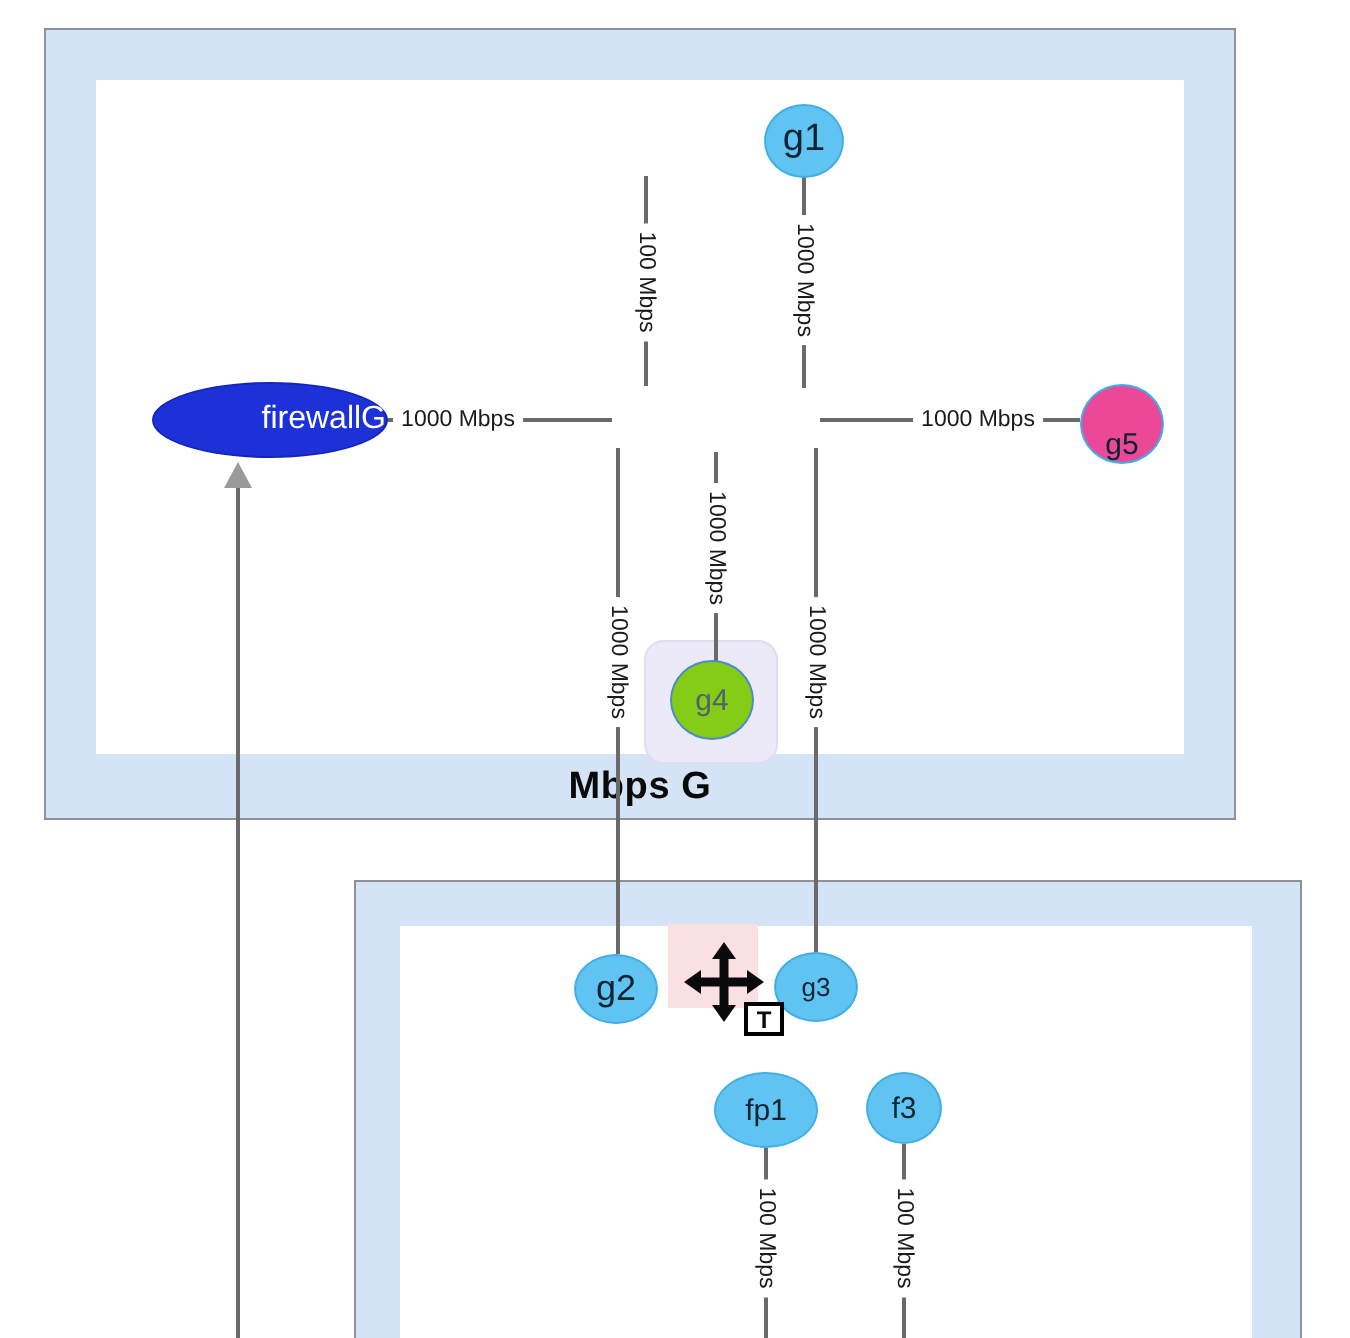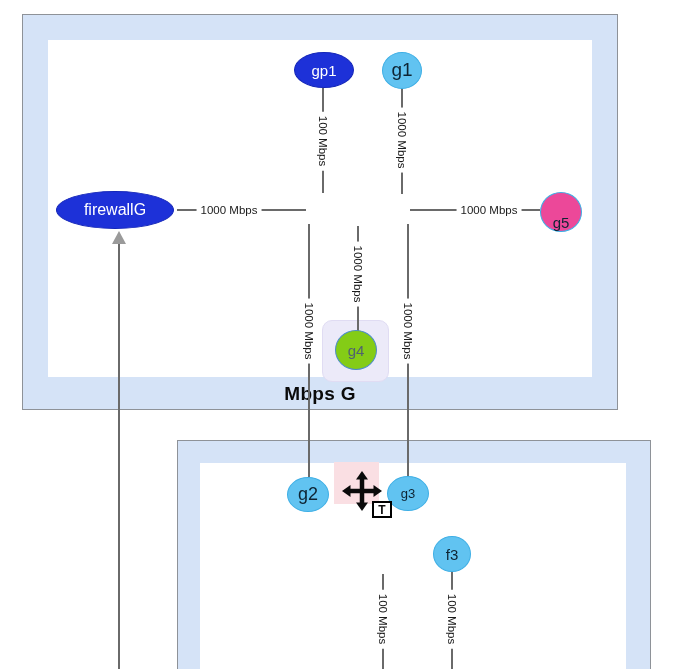--- a/index.html
+++ b/index.html
@@ -42,40 +42,40 @@
     <div class="link-line" style="left: 308.25px; top: 224px; width: 1.5px; height: 253px; background: rgb(106, 106, 106);"></div>
     <div class="link-label v" style="left: 309px; top: 331px; color: rgb(26, 26, 26);">1000 Mbps</div>
     <div class="link-line" style="left: 407.25px; top: 224px; width: 1.5px; height: 252px; background: rgb(106, 106, 106);"></div>
     <div class="link-label v" style="left: 408px; top: 331px; color: rgb(26, 26, 26);">1000 Mbps</div>
     <div class="link-line" style="left: 382.25px; top: 574px; width: 1.5px; height: 95px; background: rgb(106, 106, 106);"></div>
     <div class="link-label v" style="left: 383px; top: 619px; color: rgb(26, 26, 26);">100 Mbps</div>
     <div class="link-line" style="left: 451.25px; top: 572px; width: 1.5px; height: 97px; background: rgb(106, 106, 106);"></div>
     <div class="link-label v" style="left: 452px; top: 619px; color: rgb(26, 26, 26);">100 Mbps</div>
     <div class="link-line" style="left: 118.25px; top: 243px; width: 1.5px; height: 426px; background: rgb(106, 106, 106);"></div>
     <div class="arrowhead" style="left: 112px; top: 231px; border-left: 7px solid transparent; border-right: 7px solid transparent; border-bottom: 13px solid rgb(154, 154, 154);"></div>
-    <div class="node" style="left: 294px; top: 52px; width: 60px; height: 36px; background: rgb(29, 49, 216); border: 1px solid rgb(20, 38, 184);">
-      <span style="color: rgb(255, 255, 255); font-size: 15px;">gp1</span>
-    </div>
     <div class="node" style="left: 382px; top: 51.5px; width: 40px; height: 37px; background: rgb(97, 195, 241); border: 1px solid rgb(63, 175, 229);">
       <span style="color: rgb(14, 36, 51); font-size: 19px;">g1</span>
     </div>
-    <div class="node" style="left: 56px; top: 191px; width: 118px; height: 38px; background: rgb(29, 49, 216); border: 1px solid rgb(20, 38, 184);">
+    <div class="node" style="left: 76px; top: 191px; width: 118px; height: 38px; background: rgb(29, 49, 216); border: 1px solid rgb(20, 38, 184); justify-content: flex-end;">
       <span style="color: rgb(255, 255, 255); font-size: 16px;">firewallG</span>
     </div>
     <div class="node" style="left: 540px; top: 192px; width: 42px; height: 40px; background: #ec4899; border: 1px solid rgb(63, 175, 229); align-items: flex-end;">
       <span style="color: rgb(14, 36, 51); font-size: 15px;">g5</span>
     </div>
     <div class="node" style="left: 335px; top: 330px; width: 42px; height: 40px; background: #84cc16; border: 1px solid rgb(77, 140, 200);">
       <span style="color: rgb(81, 98, 111); font-size: 15px;">g4</span>
     </div>
     <div class="node" style="left: 287px; top: 476.5px; width: 42px; height: 35px; background: rgb(97, 195, 241); border: 1px solid rgb(63, 175, 229);">
       <span style="color: rgb(14, 36, 51); font-size: 18px;">g2</span>
     </div>
     <div class="node" style="left: 387px; top: 475.5px; width: 42px; height: 35px; background: rgb(97, 195, 241); border: 1px solid rgb(63, 175, 229);">
       <span style="color: rgb(14, 36, 51); font-size: 13px;">g3</span>
+    </div>
+    <div class="node" style="left: 357px; top: 536px; width: 52px; height: 38px; background: rgb(97, 195, 241); border: 1px solid rgb(63, 175, 229);">
+      <span style="color: rgb(14, 36, 51); font-size: 15px;">fp1</span>
     </div>
     <div class="node" style="left: 433px; top: 536px; width: 38px; height: 36px; background: rgb(97, 195, 241); border: 1px solid rgb(63, 175, 229); text-align: right;">
       <span style="color: rgb(14, 36, 51); font-size: 15px;">f3</span>
     </div>
     <div class="cursor" style="left: 342px; top: 471px; width: 40px; height: 40px;"><svg width="40" height="40" viewBox="0 0 40 40">
         <g stroke="#0a0a0a" stroke-width="4.5">
           <line x1="20" y1="7" x2="20" y2="33"></line>
           <line x1="7" y1="20" x2="33" y2="20"></line>
         </g>
         <g fill="#0a0a0a">

